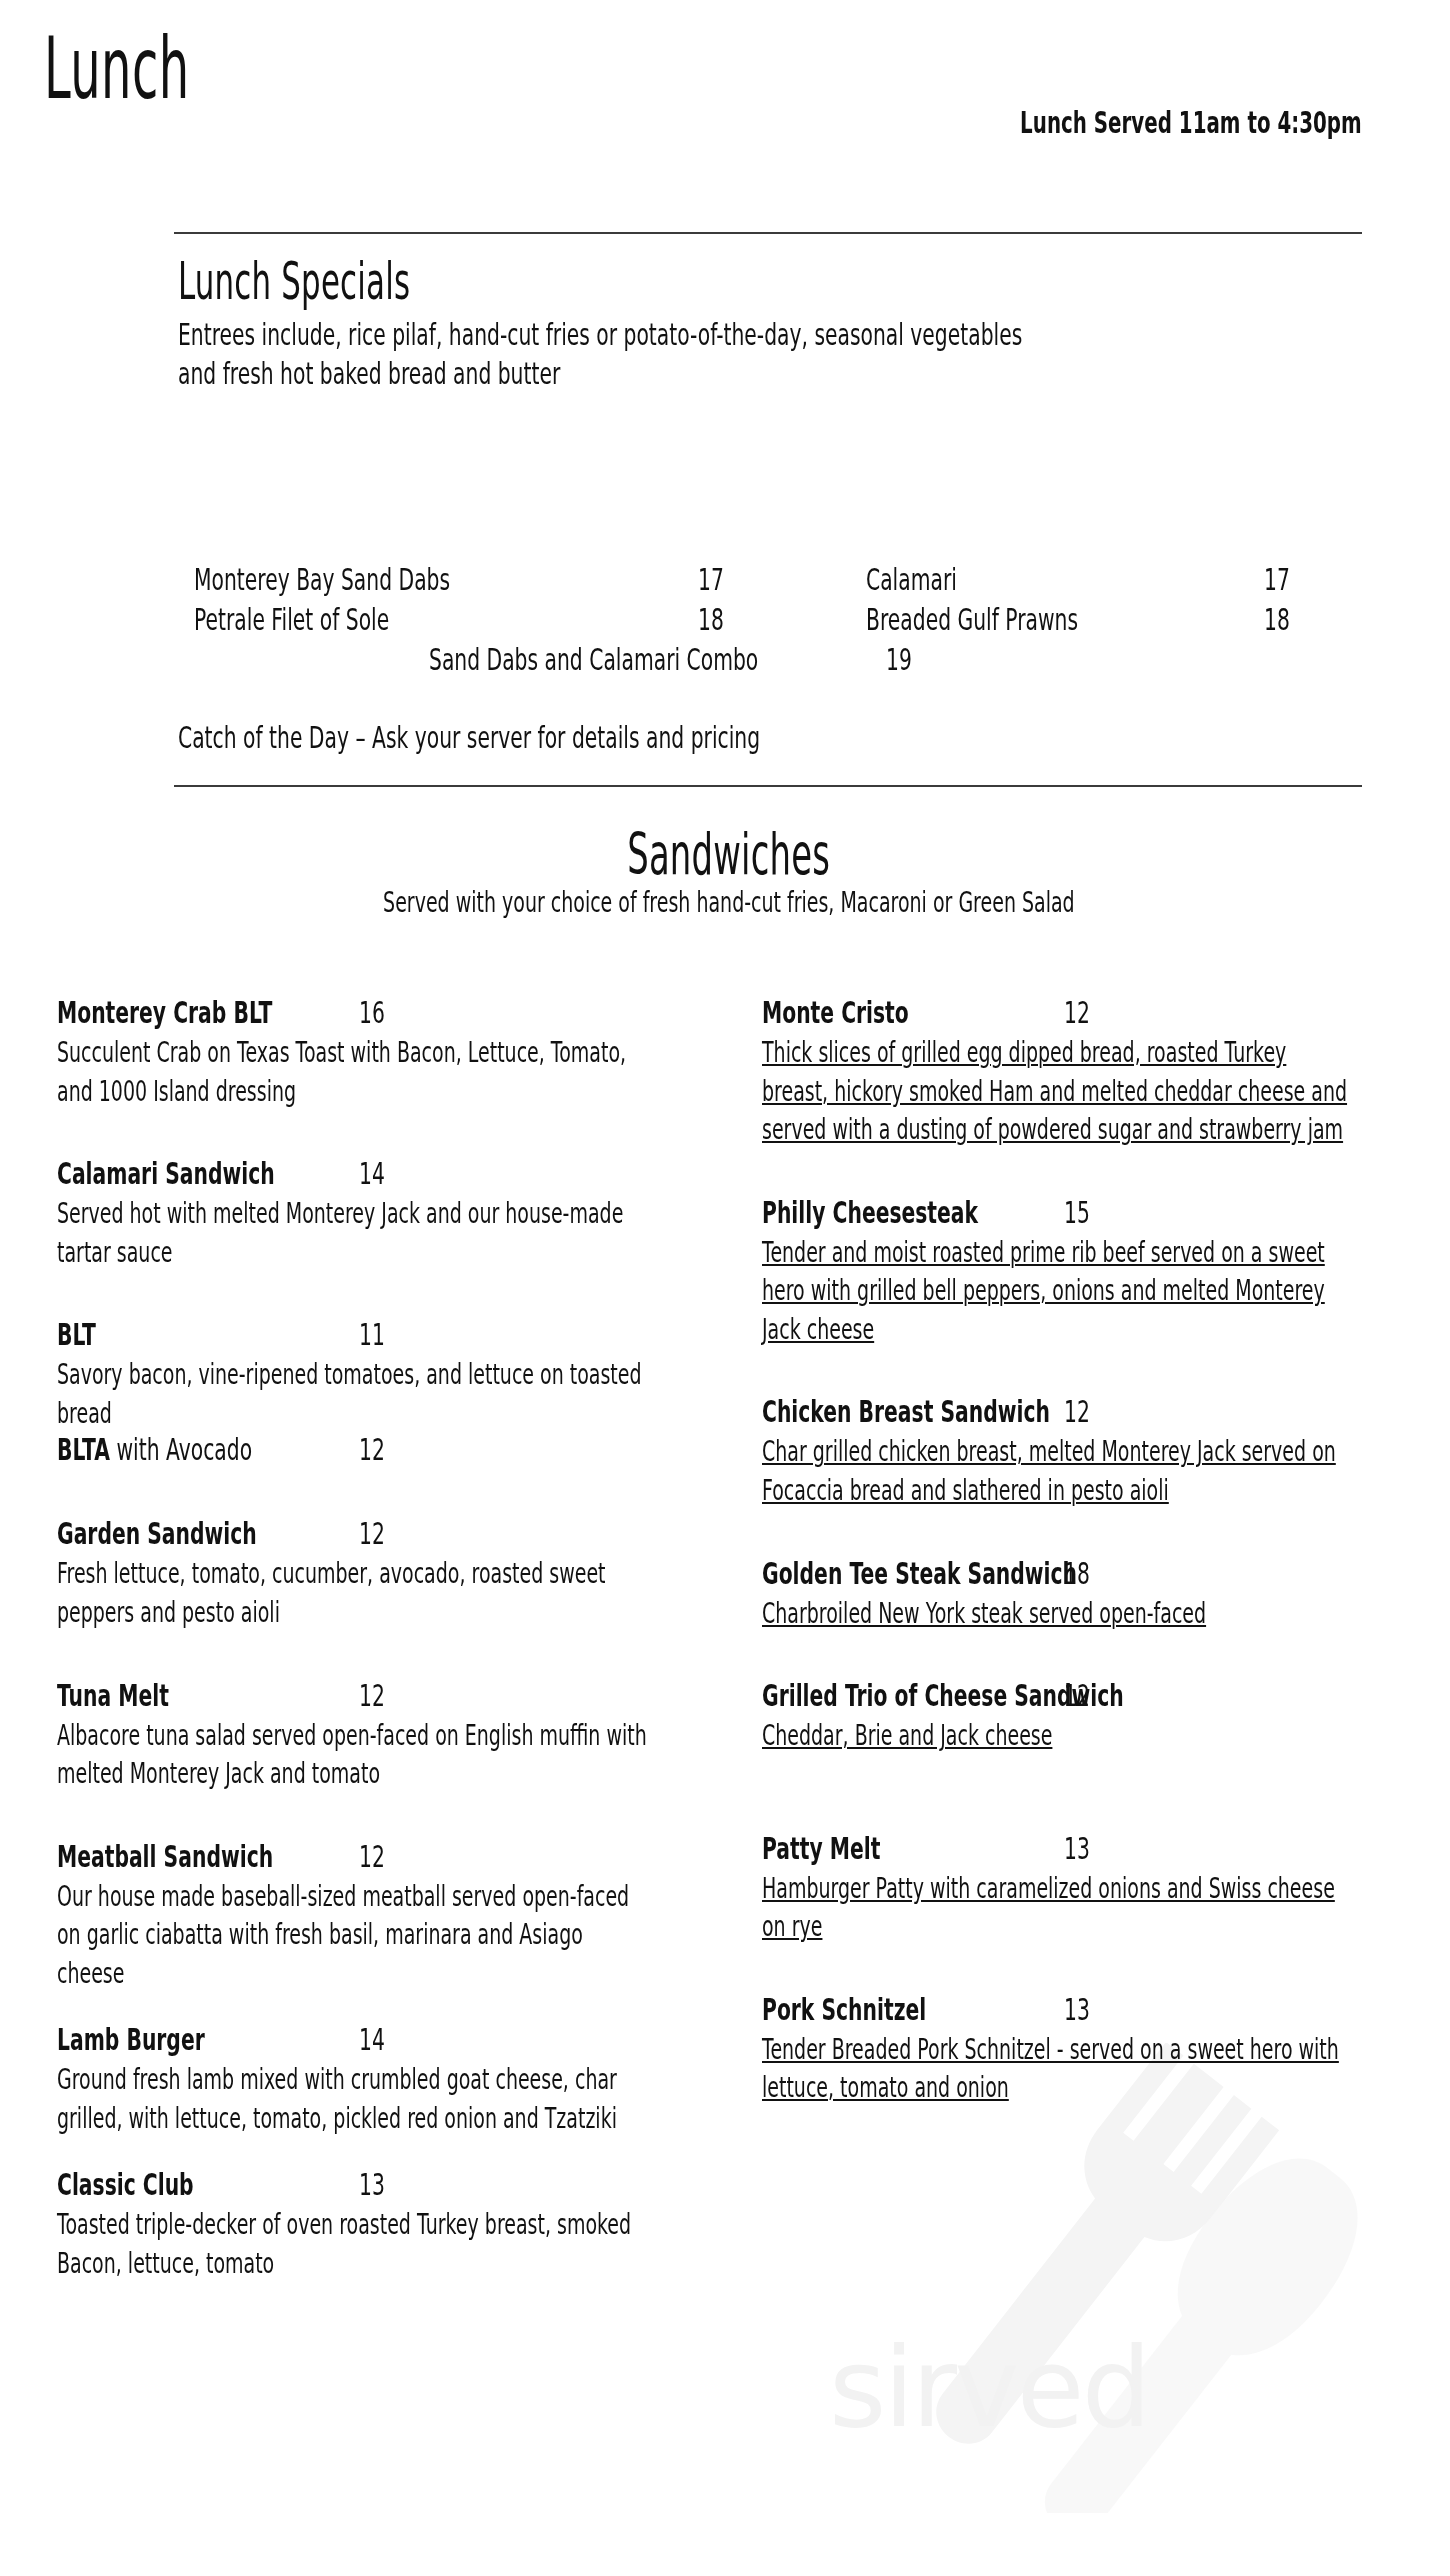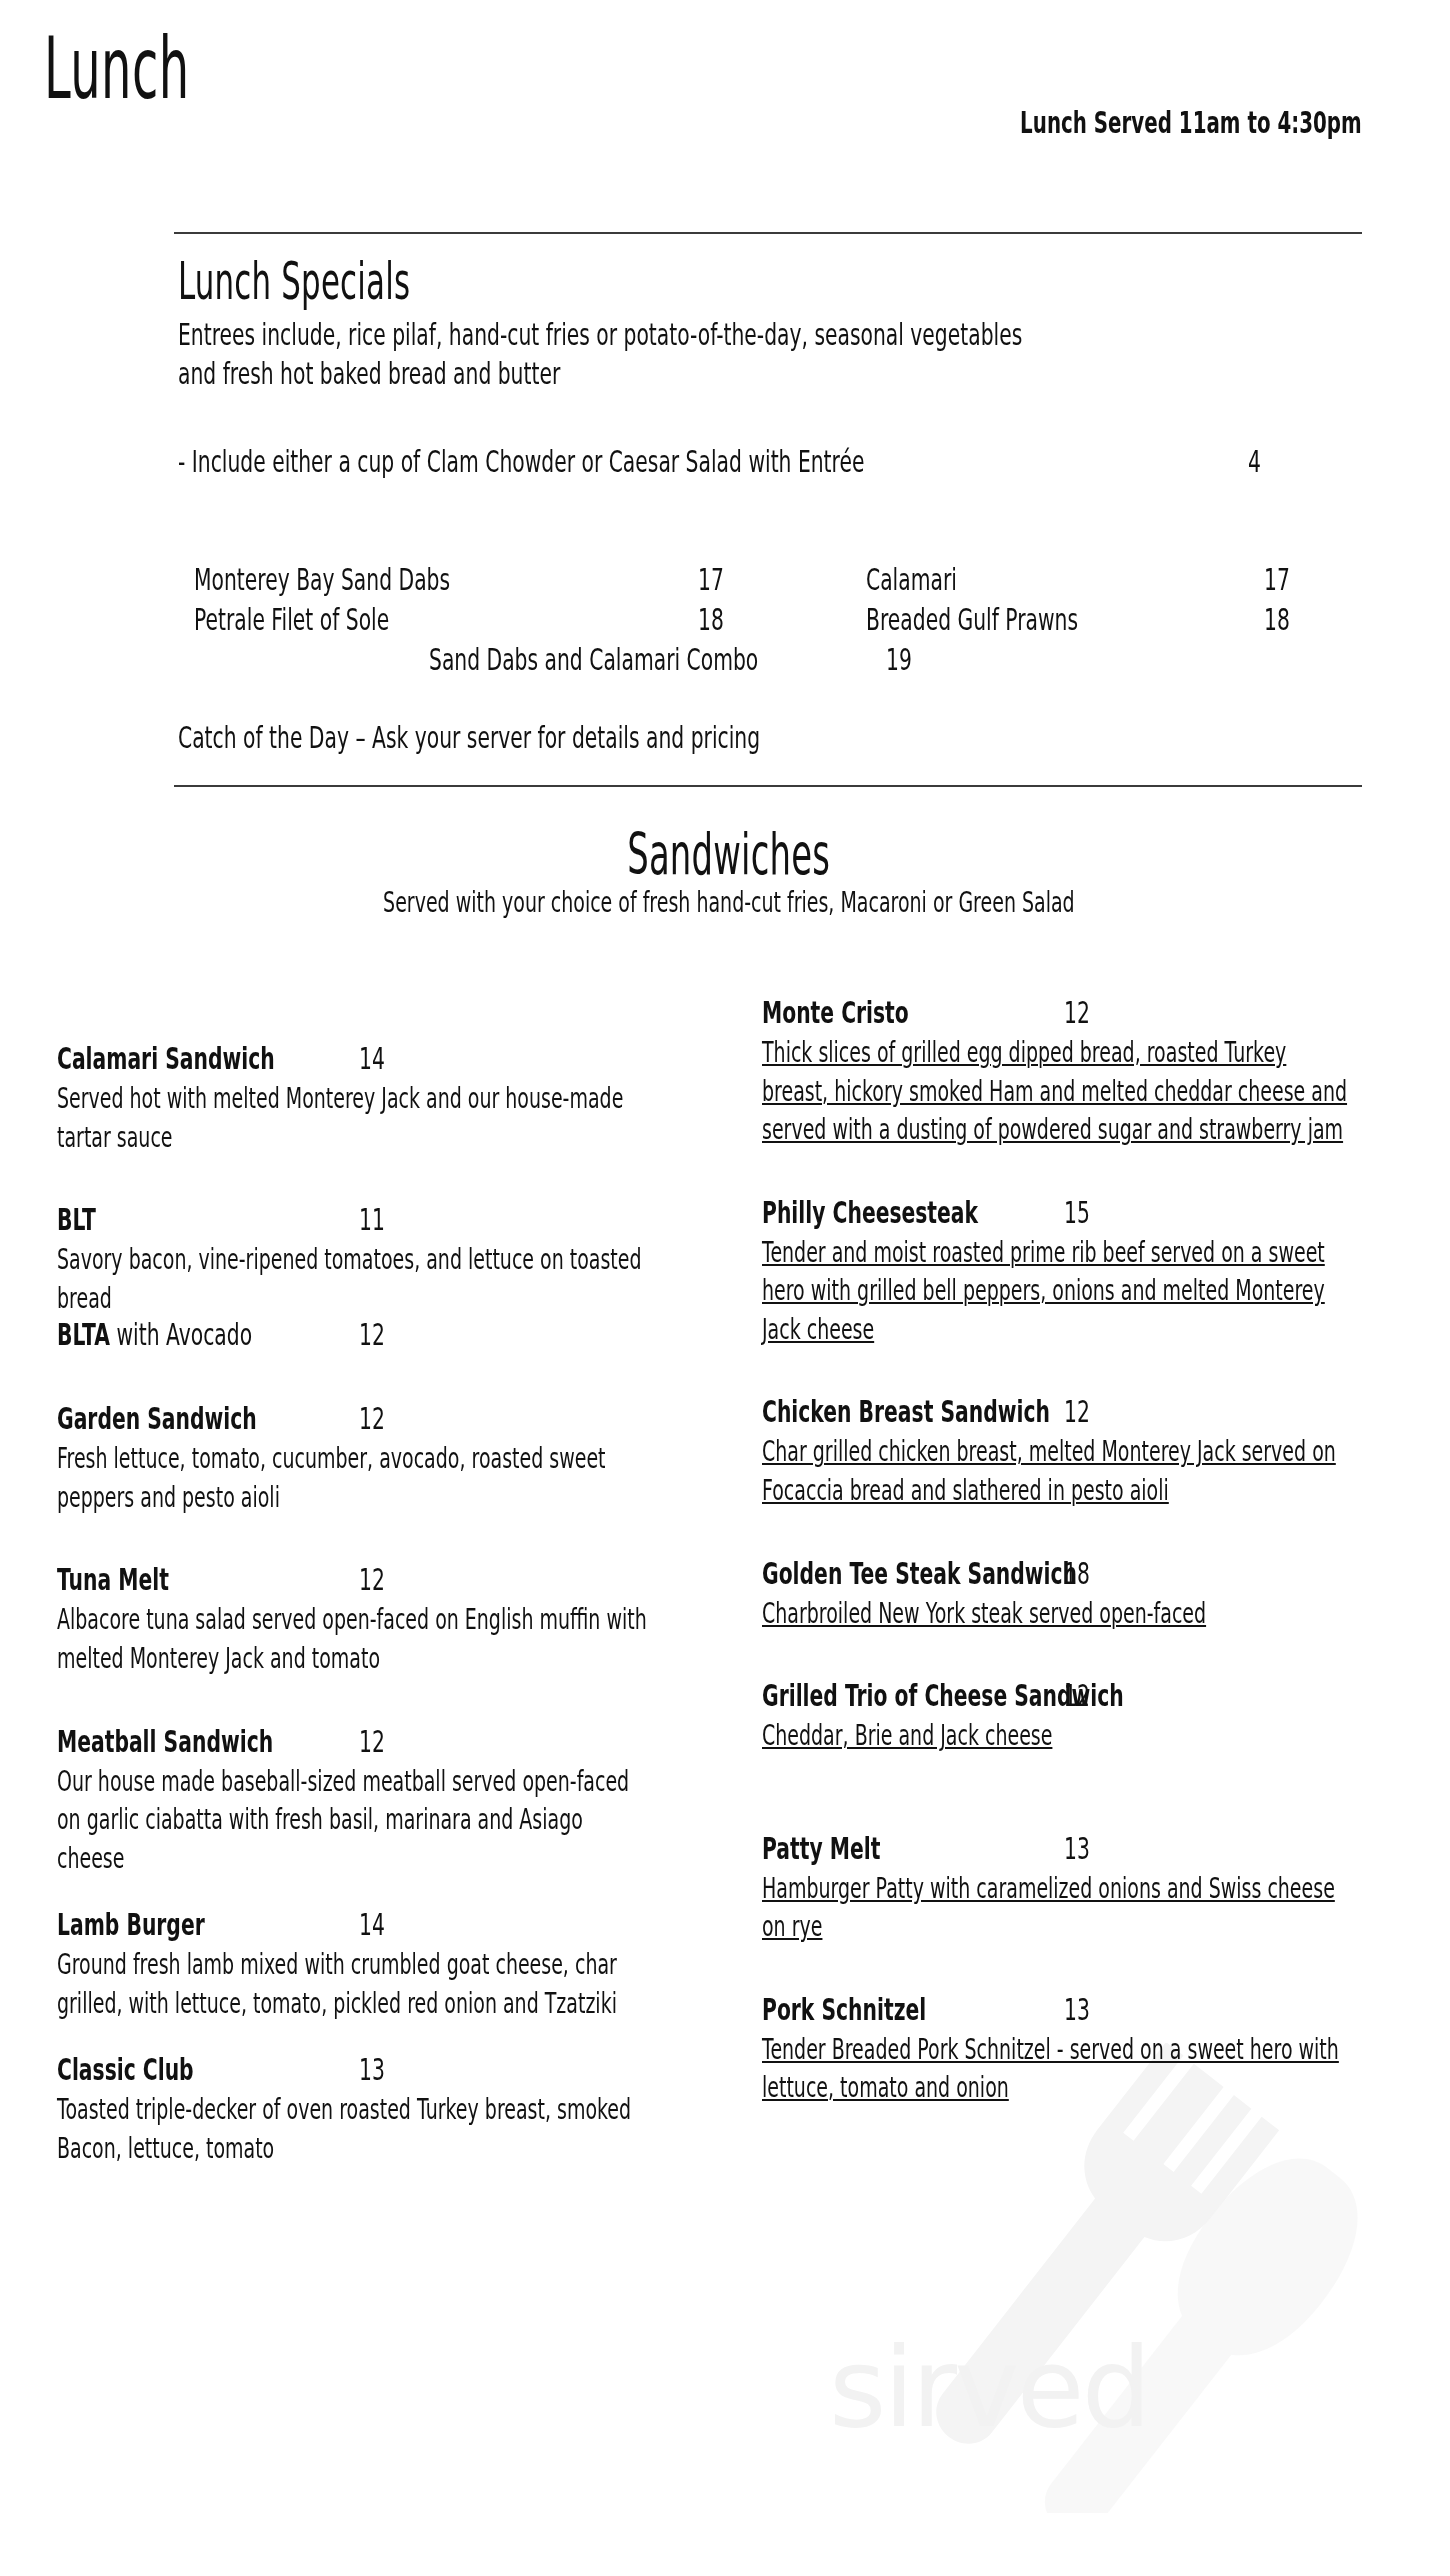--- a/index.html
+++ b/index.html
@@ -342,24 +342,20 @@
 
     <div class="specials">
       <div class="specials-title">Lunch Specials</div>
 
       <div class="specials-intro">
         <div>Entrees include, rice pilaf, hand-cut fries or potato-of-the-day, seasonal vegetables</div>
         <div>and fresh hot baked bread and butter</div>
       </div>
 
       <div class="opt-list">
-        <div class="opt-row">
-          <span class="opt-label">- Include either a cup of Clam Chowder or Caesar Salad with Entrée</span>
-          <span class="opt-price">4</span>
-        </div>
       </div>
 
       <div class="entree-grid">
         <div class="entree-row">
           <span class="e-name-l">Monterey Bay Sand Dabs</span>
           <span class="e-price-l">17</span>
           <span class="e-name-r">Calamari</span>
           <span class="e-price-r">17</span>
         </div>
         <div class="entree-row">
@@ -379,20 +375,27 @@
 
     <div class="rule bottom"></div>
 
     <div class="sec-header">
       <div><span class="sec-title">Sandwiches</span></div>
       <div><span class="sec-sub">Served with your choice of fresh hand-cut fries, Macaroni or Green Salad</span></div>
     </div>
 
     <div class="col col-left">
 
+      <div class="item">
+        <div class="item-head">
+          <span class="item-name">Monterey Crab BLT</span>
+          <span class="item-price">16</span>
+        </div>
+        <div class="item-desc">Succulent Crab on Texas Toast with Bacon, Lettuce, Tomato, and 1000 Island dressing</div>
+      </div>
       <div class="gap-lg"></div>
 
       <div class="item">
         <div class="item-head">
           <span class="item-name">Calamari Sandwich</span>
           <span class="item-price">14</span>
         </div>
         <div class="item-desc">Served hot with melted Monterey Jack and our house-made tartar sauce</div>
       </div>
       <div class="gap-lg"></div>

